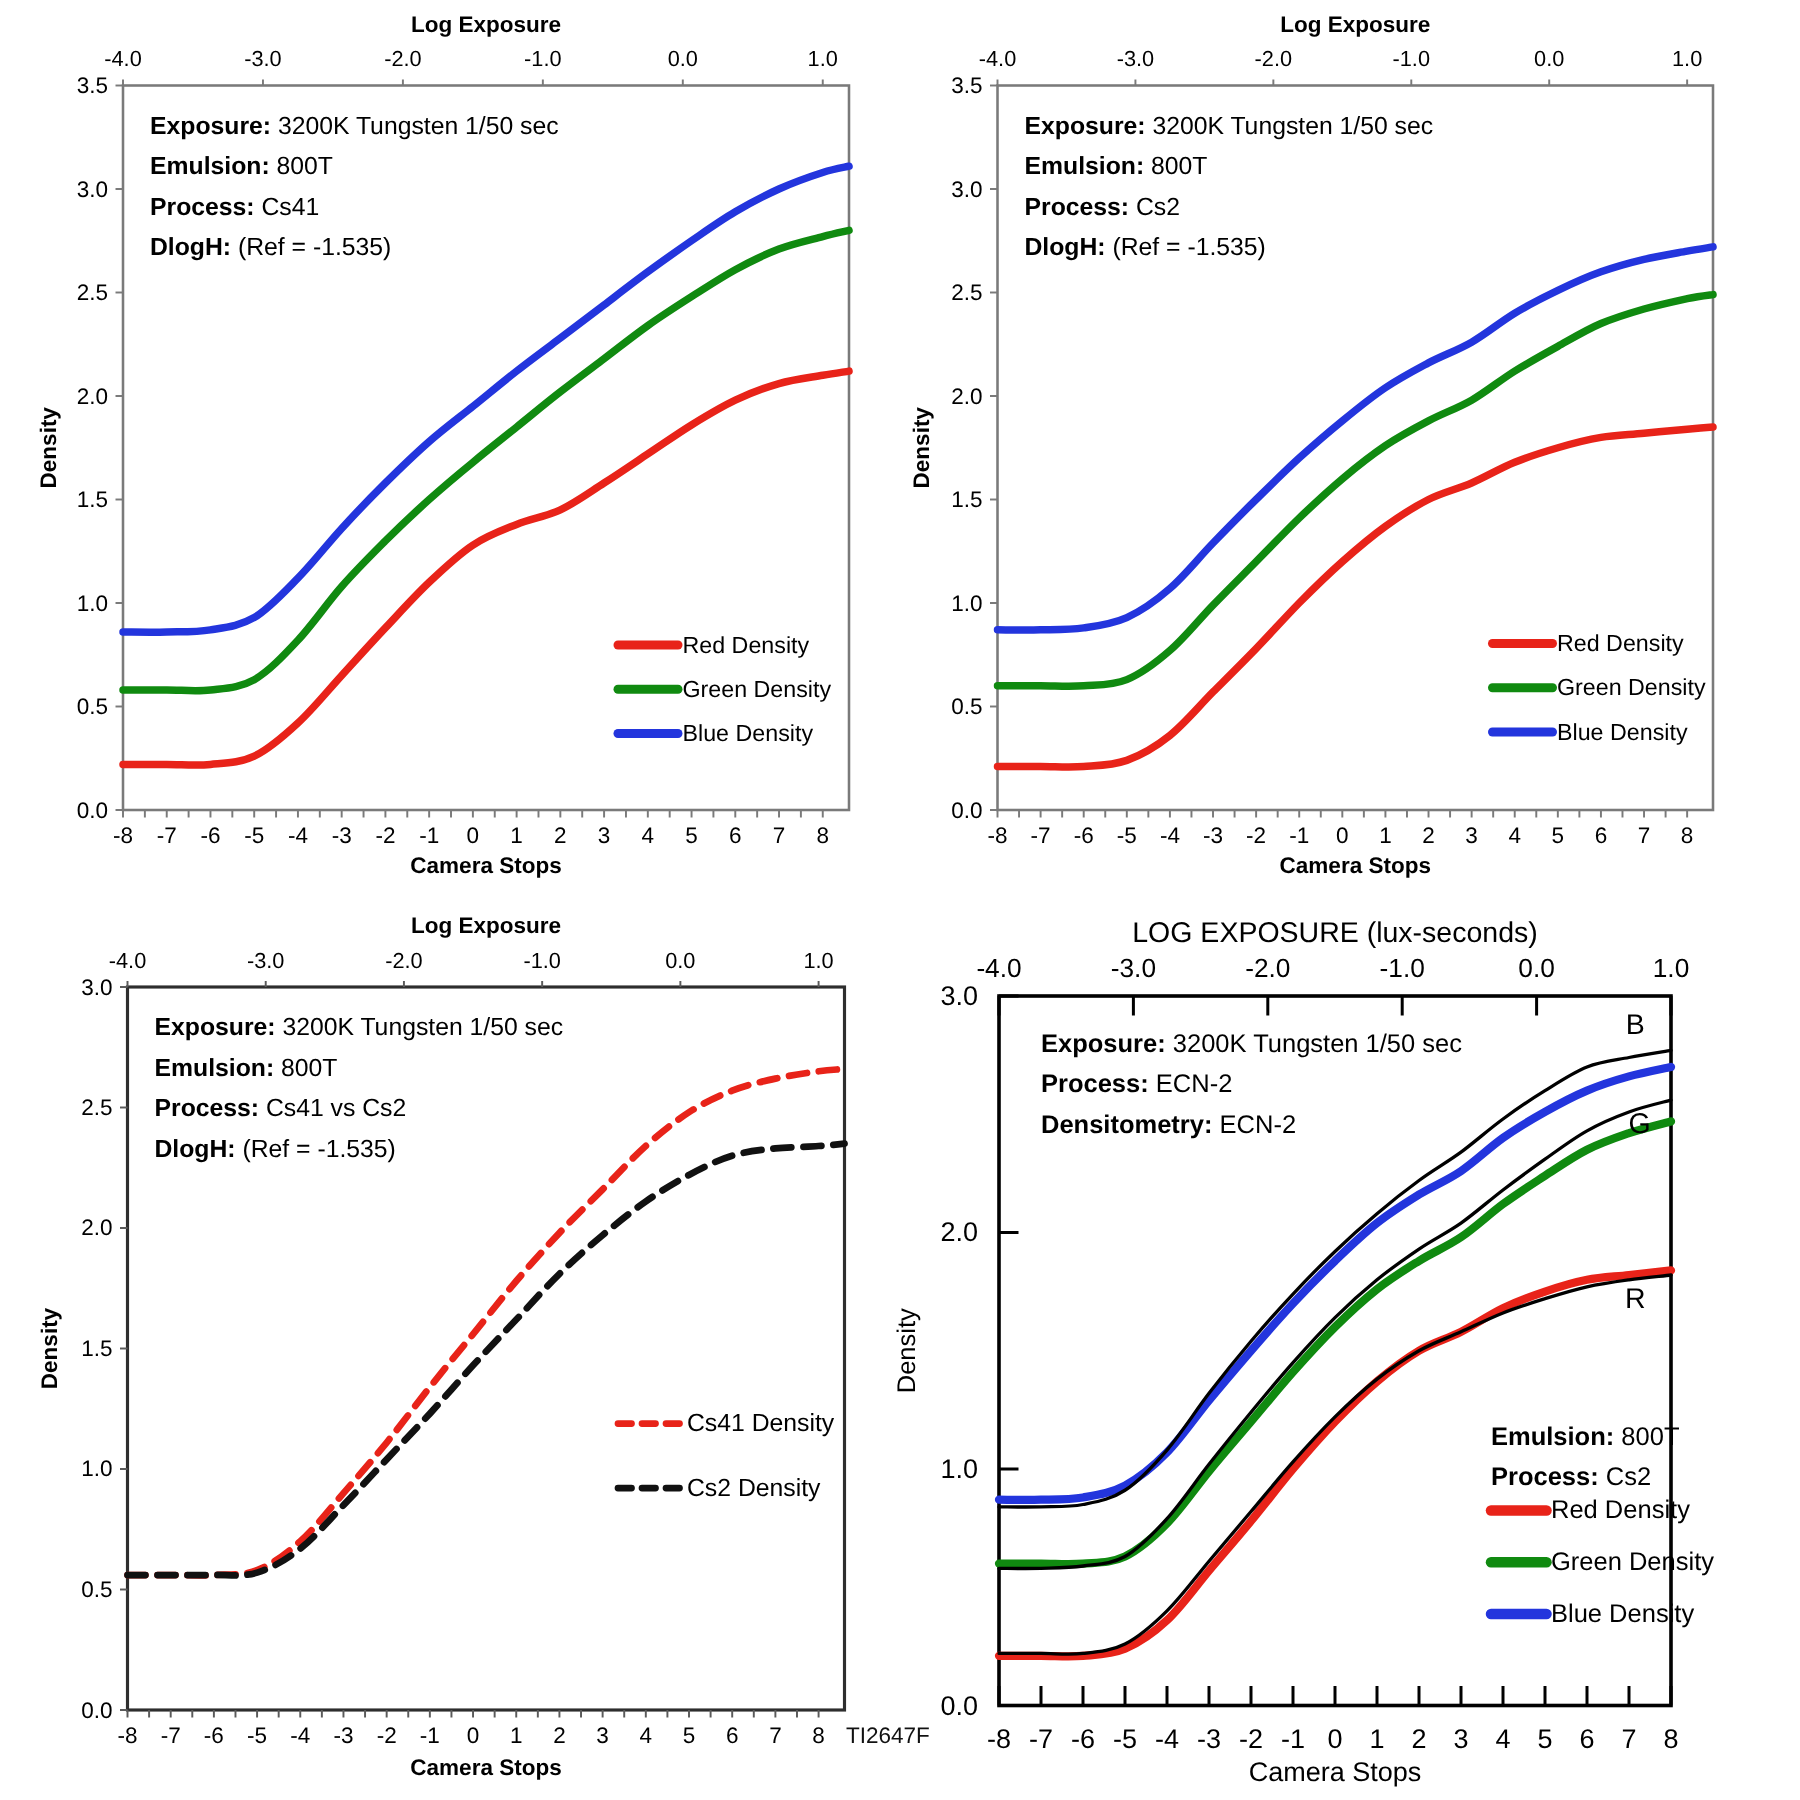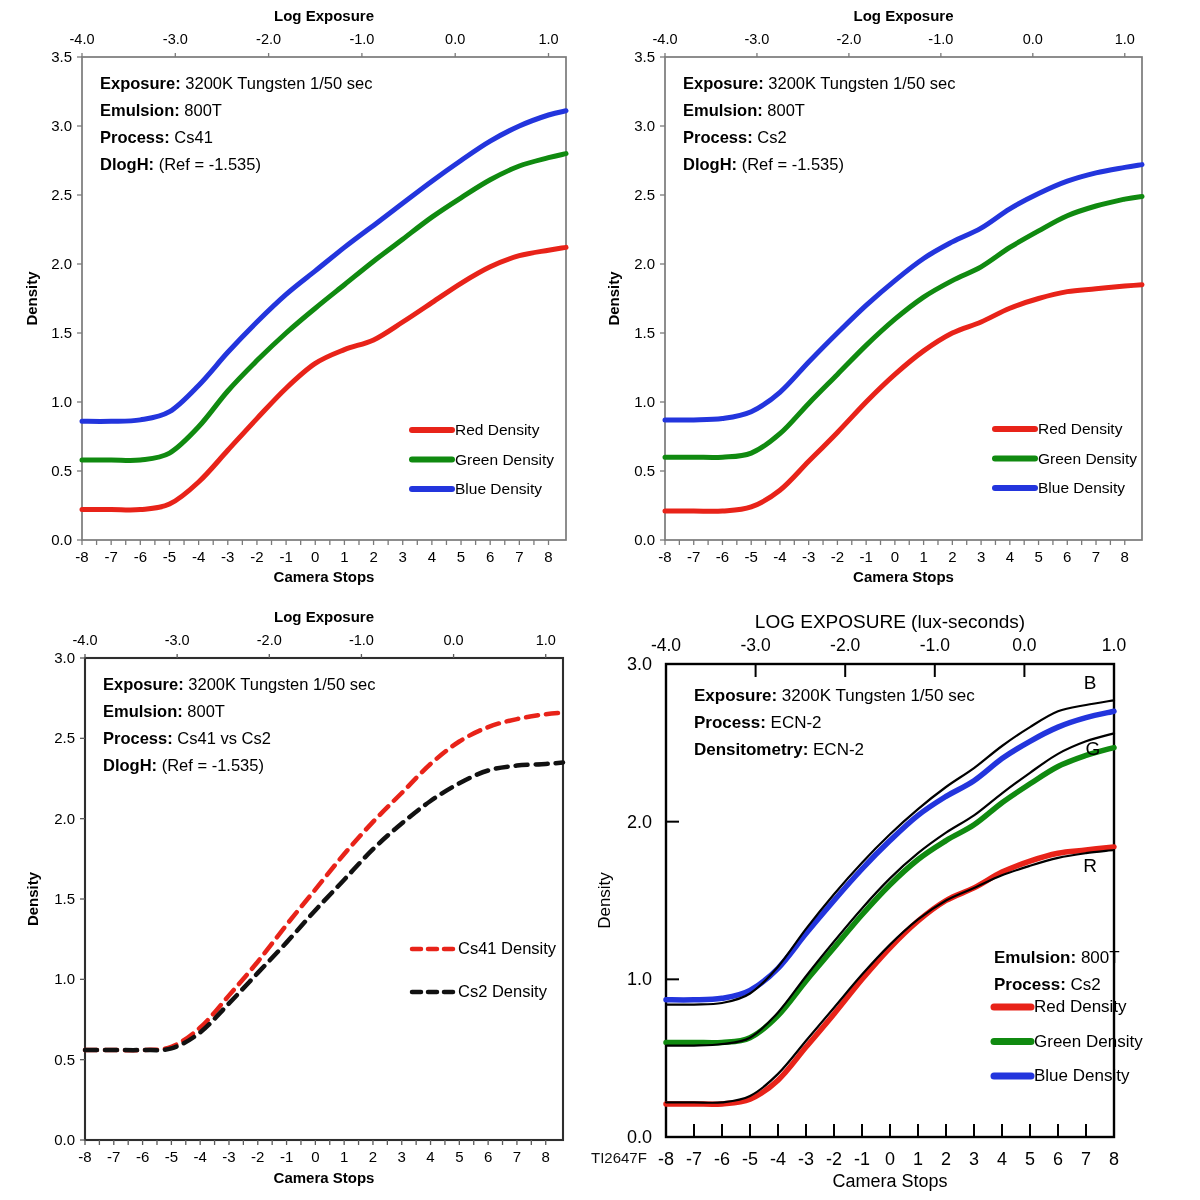--- a/index.html
+++ b/index.html
@@ -1,19 +1,19 @@
 <!DOCTYPE html>
 <html><head>
 <meta charset="utf-8">
 <style>
   html,body{margin:0;padding:0;background:#fff;}
   .stage{position:relative;width:1200px;height:1200px;background:#ffffff;overflow:hidden;}
   svg{position:absolute;left:0;top:0;font-family:"Liberation Sans",sans-serif;}
   svg text{font-family:"Liberation Sans",sans-serif;}
-  .fig-code{position:absolute;left:591px;top:1149px;font:15px "Liberation Sans",sans-serif;color:#111;text-align:right;}
+  .fig-code{position:absolute;left:564px;top:1149px;font:15px "Liberation Sans",sans-serif;color:#111;text-align:right;}
 </style>
 </head>
 <body>
 
 <div class="stage">
   <svg id="figure-svg" width="1200" height="1200" viewBox="0 0 1200 1200">
       <g>
         <rect x="82" y="57" width="484" height="483" fill="none" stroke="#7a7a7a" stroke-width="1.7"></rect>
         <g stroke="#7a7a7a" stroke-width="1.3">
           <line x1="82" y1="540" x2="82" y2="545"></line>

